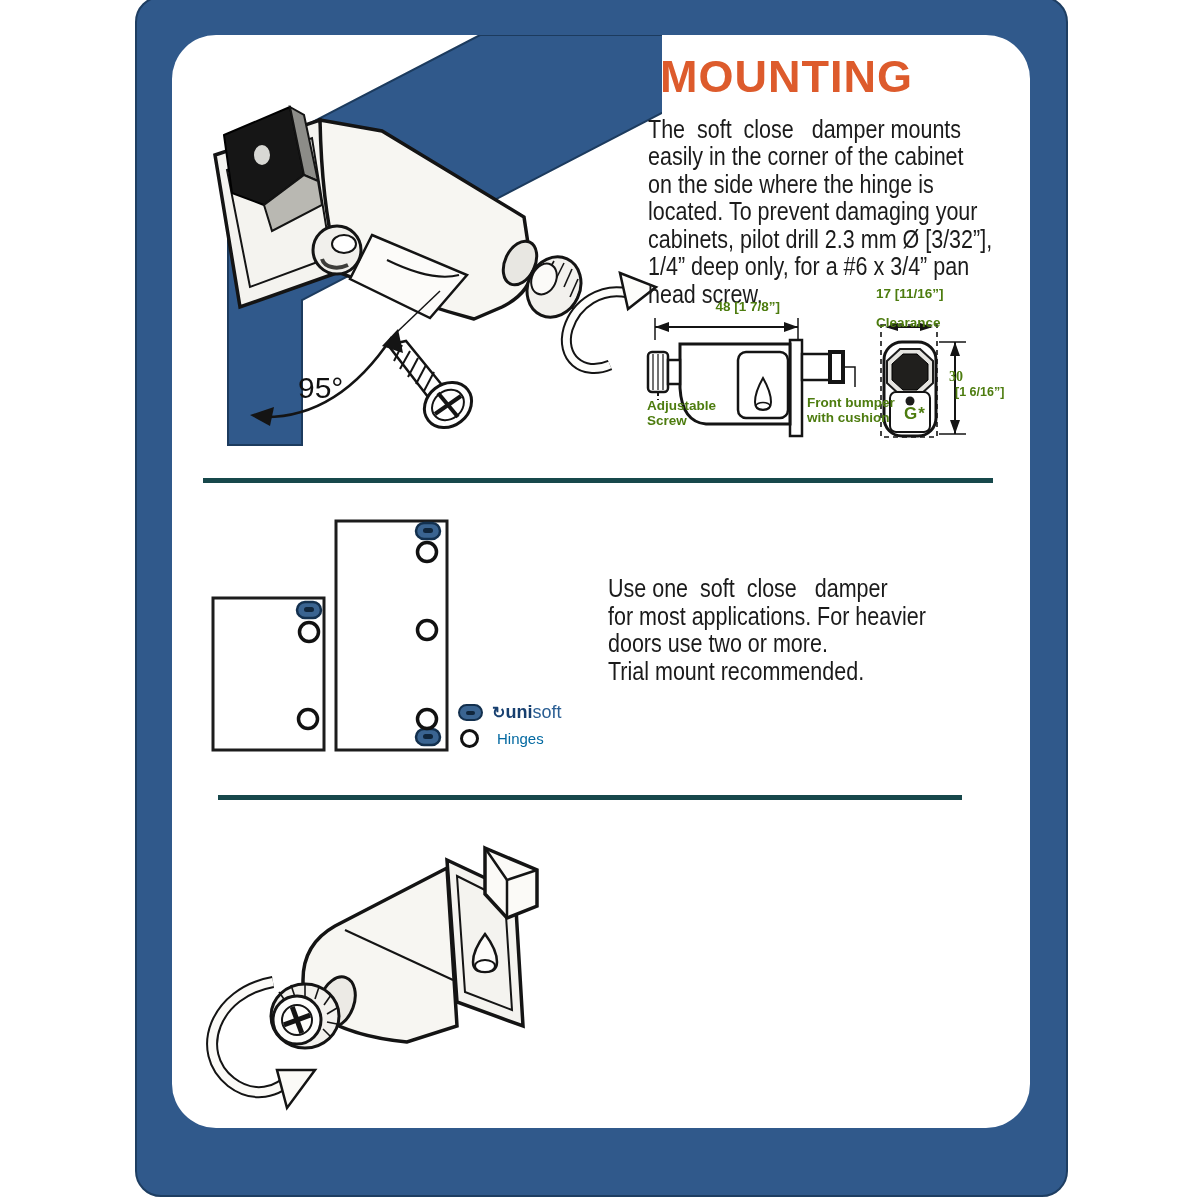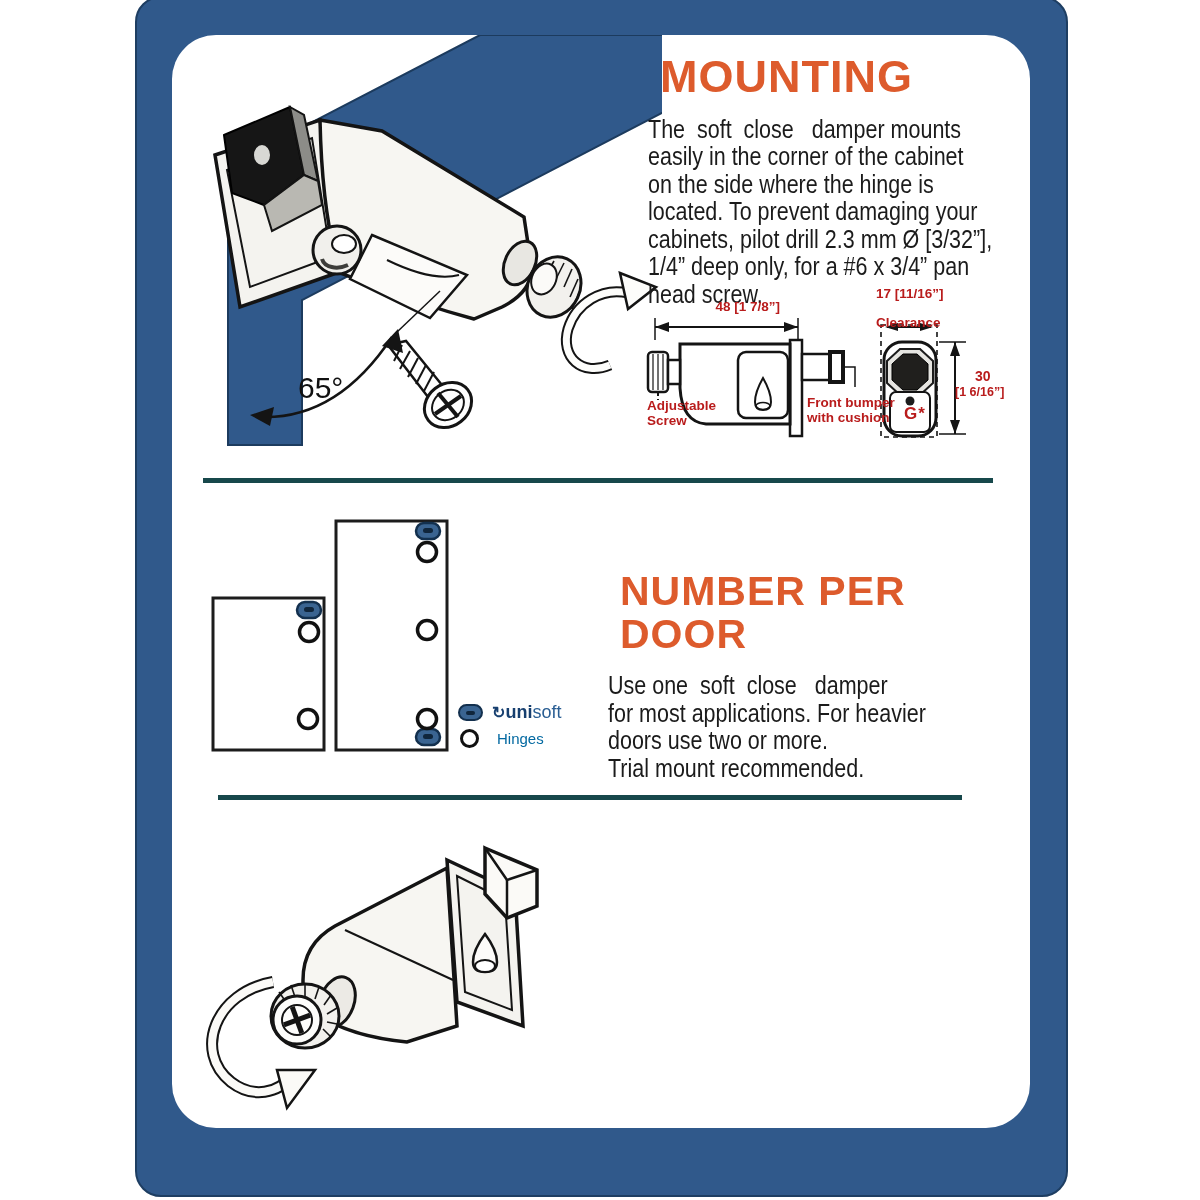--- a/index.html
+++ b/index.html
@@ -23,27 +23,27 @@
   .npd-text{left:436px;top:523px;width:420px;}
   .npd-text .body-text{margin-top:17px;}
   .adj-text{left:436px;top:831px;width:420px;}
   .adj-text .body-text{margin-top:16px;}
 
   .divider{position:absolute;height:5px;background:#17484B;}
   .divider-1{left:31px;top:443px;width:790px;}
   .divider-2{left:46px;top:760px;width:744px;}
 
   .tech-label{position:absolute;font-size:13.5px;font-weight:bold;line-height:15px;
-              color:#b91c1c;white-space:pre;}
+              color:#4d7c0f;white-space:pre;}
   .dim-width{left:498px;top:264px;width:110px;text-align:right;}
   .lbl-adj-screw{left:475px;top:363px;}
   .lbl-bumper{left:635px;top:360px;}
   .lbl-clear-val{left:704px;top:251px;}
   .lbl-clear-word{left:704px;top:280px;}
-  .lbl-h30{left:803px;top:334px;font-size:14px;}
+  .lbl-h30{left:777px;top:334px;font-size:14px;font-family:Liberation Serif, serif;}
   .lbl-hbr{left:783px;top:350px;font-size:12.5px;}
   .lbl-gstar{left:723px;top:371px;width:40px;text-align:center;font-size:17px;letter-spacing:1px;}
   .angle-label{position:absolute;left:126px;top:336px;font-size:30px;color:#111;}
 
   .legend-row{position:absolute;display:flex;align-items:center;gap:9px;justify-content:space-between;}
   .legend-damper{left:286px;top:668px;}
   .legend-hinges{left:288px;top:694px;}
   .damper-chip{width:25px;height:17px;background:#3A6491;border:2px solid #13304E;
                border-radius:9px;position:relative;box-sizing:border-box;}
   .damper-chip .slot{position:absolute;left:6px;top:5px;width:9px;height:4px;border-radius:2px;
@@ -116,21 +116,21 @@
         <line x1="289" y1="361" x2="263" y2="379" stroke="#141414" stroke-width="4"></line>
       </g>
 
       <g>
         <path d="M88,382 Q165,385 220,302" fill="none" stroke="#141414" stroke-width="2.5"></path>
         <polygon points="78,380 102,372 98,391" fill="#141414"></polygon>
         <polygon points="226,294 231,318 210,311" fill="#141414"></polygon>
         <line x1="224" y1="298" x2="268" y2="256" stroke="#141414" stroke-width="1.5"></line>
       </g>
     </svg>
-    <div class="angle-label">65°</div>
+    <div class="angle-label">95°</div>
 
     <div class="abs mounting-text">
       <h1 class="sec-title title-mounting">MOUNTING</h1>
       <p class="body-text">The  soft  close   damper mounts
 easily in the corner of the cabinet
 on the side where the hinge is
 located. To prevent damaging your
 cabinets, pilot drill 2.3 mm Ø [3/32”],
 1/4” deep only, for a #6 x 3/4” pan
 head screw.</p>
@@ -223,21 +223,20 @@
           <span class="slot"></span>
         </span>
       <span class="brand"><span class="pref">↻</span><span class="b">uni</span><span class="l">soft</span></span>
     </div>
     <div class="legend-row legend-hinges">
       <span class="hinge-chip"></span>
       <span class="hinges-label">Hinges</span>
     </div>
 
     <div class="abs npd-text">
-      <h1 class="sec-title title-npd">NUMBER PER DOOR</h1>
       <p class="body-text">Use one  soft  close   damper
 for most applications. For heavier
 doors use two or more.
 Trial mount recommended.</p>
     </div>
 
     <div class="divider divider-2"></div>
 
     <svg class="abs" style="left:13px;top:795px;" width="410" height="290" viewBox="0 0 410 290">
 

